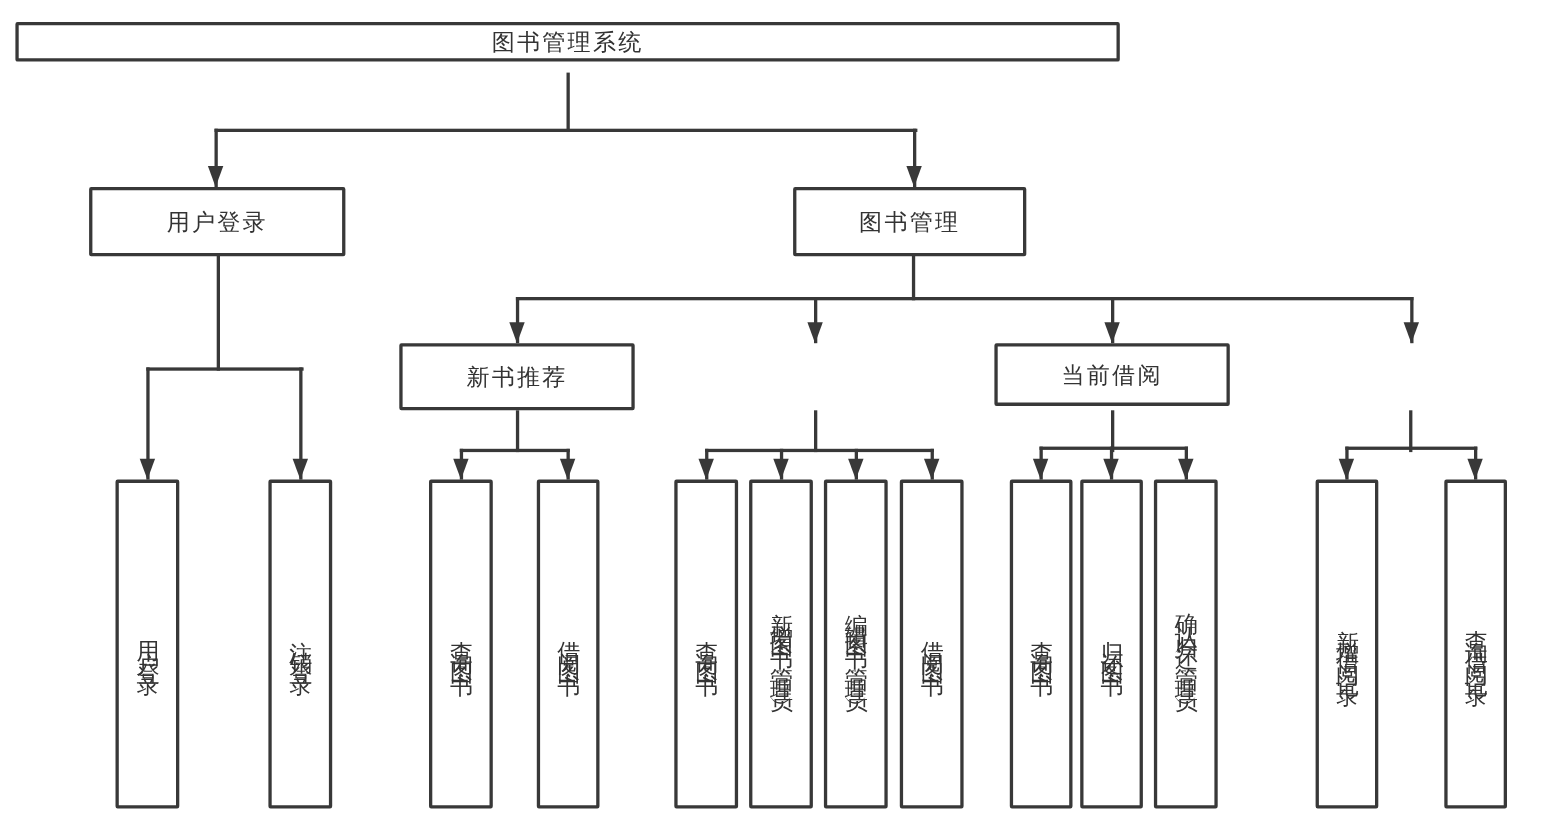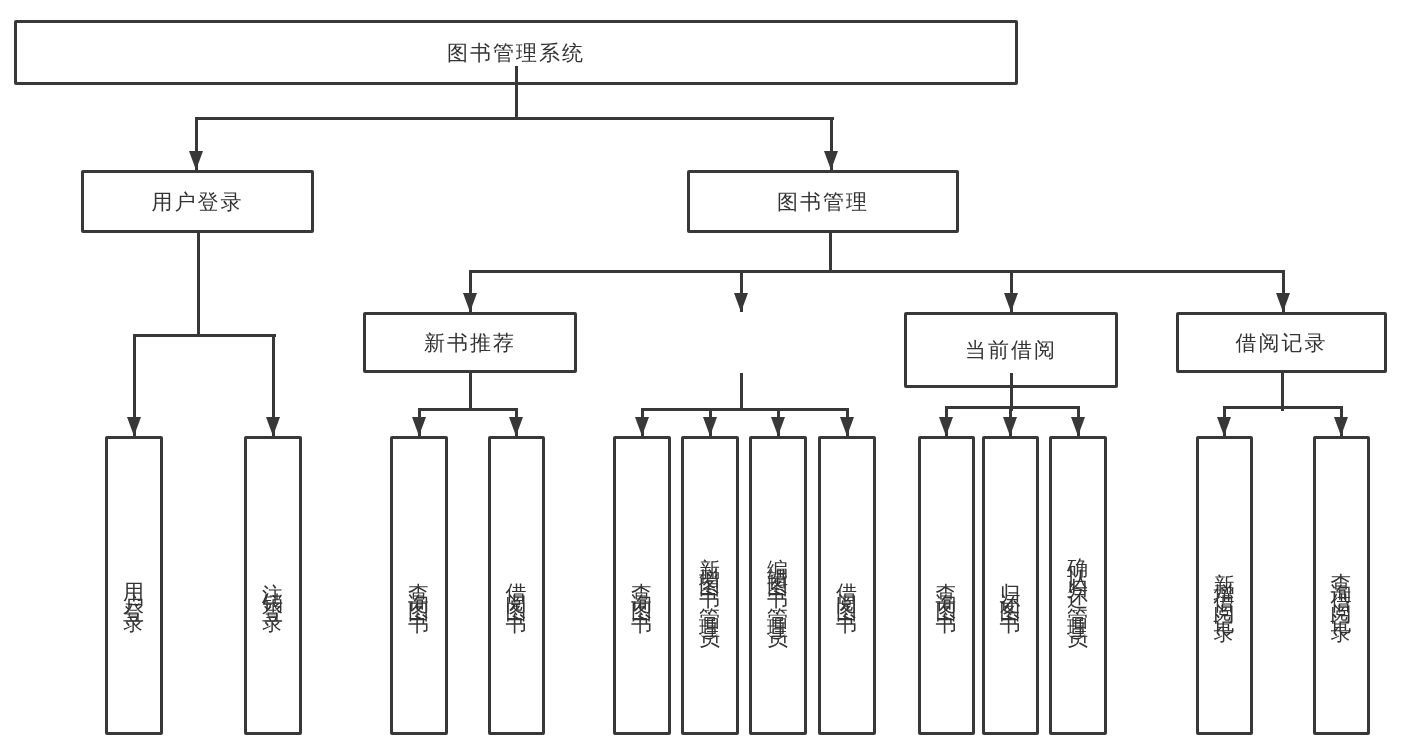--- a/index.html
+++ b/index.html
@@ -52,35 +52,35 @@
     font-size: 19px;
     letter-spacing: 1px;
     white-space: nowrap;
   }
 </style>
 </head>
 <body>
 
 <div id="canvas">
 
-  <div class="box h" style="left:14px; top:20px; width:1004px; height:65px;">
+  <div class="box h" style="left:14px; top:20px; width:1004px; height:36px;">
     <span>图书管理系统</span>
   </div>
 
   <div class="vline" style="left:515px; top:66px; height:54px;"></div>
   <div class="hline" style="left:195px; top:117px; width:639px;"></div>
   <div class="vline" style="left:195px; top:117px; height:53px;"></div>
   <div class="vline" style="left:830px; top:117px; height:53px;"></div>
   <div class="arrow" style="left:189px; top:151px;"></div>
   <div class="arrow" style="left:824px; top:151px;"></div>
 
   <div class="box h" style="left:81px; top:170px; width:233px; height:63px;">
     <span>用户登录</span>
   </div>
-  <div class="box h" style="left:687px; top:170px; width:272px; height:63px;">
+  <div class="box h" style="left:721px; top:170px; width:212px; height:63px;">
     <span>图书管理</span>
   </div>
 
   <div class="vline" style="left:197px; top:232px; height:105px;"></div>
   <div class="hline" style="left:133px; top:334px; width:143px;"></div>
   <div class="vline" style="left:133px; top:334px; height:102px;"></div>
   <div class="vline" style="left:272px; top:334px; height:102px;"></div>
   <div class="arrow" style="left:127px; top:417px;"></div>
   <div class="arrow" style="left:266px; top:417px;"></div>
 
@@ -91,25 +91,22 @@
   <div class="vline" style="left:1010px; top:270px; height:42px;"></div>
   <div class="vline" style="left:1282px; top:270px; height:42px;"></div>
   <div class="arrow" style="left:463px; top:293px;"></div>
   <div class="arrow" style="left:734px; top:293px;"></div>
   <div class="arrow" style="left:1004px; top:293px;"></div>
   <div class="arrow" style="left:1276px; top:293px;"></div>
 
   <div class="box h" style="left:363px; top:312px; width:214px; height:61px;">
     <span>新书推荐</span>
   </div>
-  <div class="box h" style="left:904px; top:312px; width:214px; height:76px;">
+  <div class="box h" style="left:904px; top:312px; width:214px; height:57px;">
     <span>当前借阅</span>
-  </div>
-  <div class="box h" style="left:1176px; top:312px; width:211px; height:61px;">
-    <span>借阅记录</span>
   </div>
 
   <div class="vline" style="left:469px; top:373px; height:38px;"></div>
   <div class="hline" style="left:418px; top:408px; width:100px;"></div>
   <div class="vline" style="left:418px; top:408px; height:28px;"></div>
   <div class="vline" style="left:515px; top:408px; height:28px;"></div>
   <div class="arrow" style="left:412px; top:417px;"></div>
   <div class="arrow" style="left:509px; top:417px;"></div>
 
   <div class="vline" style="left:740px; top:373px; height:38px;"></div>

